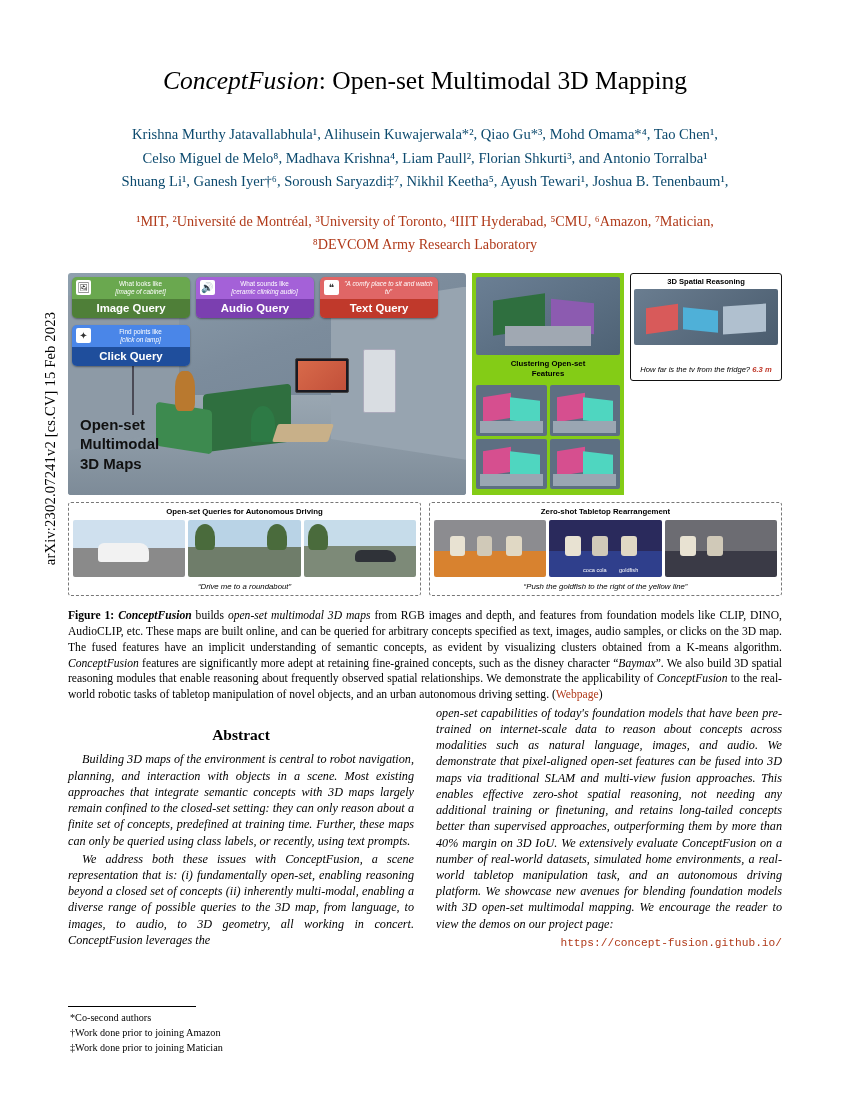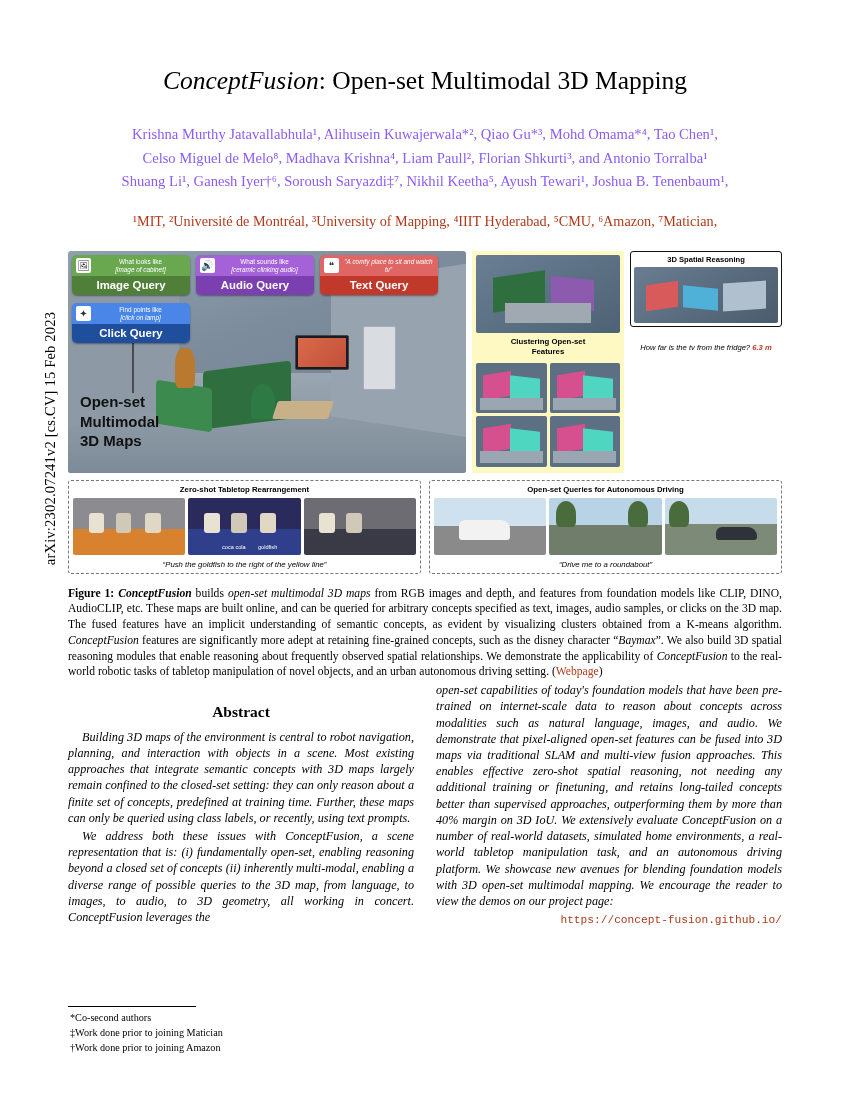--- a/index.html
+++ b/index.html
@@ -45,21 +45,21 @@
     font-size: 25.5px;
     text-align: center;
     font-weight: normal;
     margin: 18px 0 0 0;
     line-height: 1.25;
   }
   h1.title .it { font-style: italic; }
   .authors {
     text-align: center;
     font-size: 14.6px;
-    color: #8b5cf6;
+    color: #0c4a6e;
     line-height: 1.62;
     margin-top: 26px;
   }
   .affil {
     text-align: center;
     font-size: 14.2px;
     color: #b03a1a;
     line-height: 1.6;
     margin-top: 16px;
   }
@@ -191,21 +191,21 @@
     font-family: "Liberation Sans", sans-serif;
     font-weight: bold;
     font-size: 15px;
     line-height: 1.3;
     color: #111;
   }
 
   .fig-mid {
     position: relative;
     width: 152px; height: 222px;
-    background: #fef9c3;
+    background: #84cc16;
   }
   .cluster-img {
     position: absolute; left: 4px; top: 4px; width: 144px; height: 78px;
     background: linear-gradient(150deg,#6b7f94,#4e6275);
     border-radius: 2px;
   }
   .cluster-img .seg1 { position:absolute; left:12%; top:25%; width:36%; height:45%; background:#2f6f3f; transform:skewY(-8deg);}
   .cluster-img .seg2 { position:absolute; left:52%; top:30%; width:30%; height:40%; background:#8c5bb0; transform:skewY(6deg);}
   .cluster-img .seg3 { position:absolute; left:20%; top:62%; width:60%; height:26%; background:#a0a8b2;}
   .cluster-cap {
@@ -233,21 +233,21 @@
     border-radius: 3px;
     padding: 3px;
     box-sizing: border-box;
     background: #fff;
   }
   .panel-title {
     font-family: "Liberation Sans", sans-serif;
     font-size: 7.6px; font-weight: bold; text-align: center; margin-bottom: 3px;
   }
   .panel-a { height: 108px; }
-  .panel-b { height: 76px; }
+  .panel-b { height: 108px; }
   .pa-imgs { display: flex; gap: 3px; height: 62px; }
   .pa-img { flex: 1; border-radius: 2px; position: relative; overflow: hidden; background: #3b4a5a; }
   .pa-img .k1 { position:absolute; left:18%; top:18%; width:46%; height:60%; background:#c0392b; border-radius:40%;}
   .pa-img .k2 { position:absolute; left:50%; top:30%; width:42%; height:52%; background:#e8e8e8; border-radius:30%;}
   .pa-img.seg { background:#2b2f55; }
   .pa-img.seg .k1 { background:#d94fa0; }
   .pa-img.seg .k2 { background:#3fd6d6; }
   .pa-cap {
     font-family: "Liberation Sans", sans-serif;
     font-size: 7.6px; text-align: center; margin-top: 5px; font-style: italic;
@@ -367,21 +367,22 @@
       <span class="it">ConceptFusion</span><span>: Open-set Multimodal 3D Mapping</span>
     </h1>
 
     <div class="authors">
       <div>Krishna Murthy Jatavallabhula¹, Alihusein Kuwajerwala*², Qiao Gu*³, Mohd Omama*⁴, Tao Chen¹,</div>
       <div>Celso Miguel de Melo⁸, Madhava Krishna⁴, Liam Paull², Florian Shkurti³, and Antonio Torralba¹</div>
       <div>Shuang Li¹, Ganesh Iyer†⁶, Soroush Saryazdi‡⁷, Nikhil Keetha⁵, Ayush Tewari¹, Joshua B. Tenenbaum¹,</div>
     </div>
 
     <div class="affil">
-      <div>¹MIT, ²Université de Montréal, ³University of Mapping, ⁴IIIT Hyderabad, ⁵CMU, ⁶Amazon, ⁷Matician,</div>
+      <div>¹MIT, ²Université de Montréal, ³University of Toronto, ⁴IIIT Hyderabad, ⁵CMU, ⁶Amazon, ⁷Matician,</div>
+      <div>⁸DEVCOM Army Research Laboratory</div>
     </div>
 
     <div class="figure">
 
       <div class="fig-top">
 
         <div class="fig-main">
           <div class="room-floor"></div>
           <div class="room-wall-l"></div>
           <div class="room-wall-r"></div>
@@ -484,20 +485,38 @@
               </div>
             <div class="pb-cap">
               <span>How far is the tv from the fridge?</span>
               <span class="num">6.3 m</span>
             </div>
           </div>
         </div>
       </div>
 
       <div class="fig-bottom">
+        <div class="dashed-panel dp-right">
+          <div class="dp-title">Open-set Queries for Autonomous Driving</div>
+          <div class="dp-imgs">
+            <div class="dp-img dr1">
+                <div class="car"></div>
+              </div>
+            <div class="dp-img dr2">
+                <div class="tree" style="left:6%"></div>
+                <div class="tree" style="left:70%"></div>
+              </div>
+            <div class="dp-img dr3">
+                <div class="tree" style="left:4%"></div>
+                <div class="car dark" style="left:46%;top:52%;width:36%;height:22%"></div>
+              </div>
+          </div>
+          <div class="dp-cap">“Drive me to a roundabout”</div>
+        </div>
+
         <div class="dashed-panel dp-left">
           <div class="dp-title">Zero-shot Tabletop Rearrangement</div>
           <div class="dp-imgs">
             <div class="dp-img tb1">
               <div class="tb-obj o1"></div>
                 <div class="tb-obj o2"></div>
                 <div class="tb-obj o3"></div>
             </div>
             <div class="dp-img tb2">
               <div class="tb-obj o1"></div>
@@ -505,38 +524,20 @@
                 <div class="tb-obj o3"></div>
               <div class="tb-lbl" style="left:30%">coca cola</div>
               <div class="tb-lbl" style="left:62%">goldfish</div>
             </div>
             <div class="dp-img tb3">
               <div class="tb-obj o1"></div>
                 <div class="tb-obj o2"></div>
             </div>
           </div>
           <div class="dp-cap">“Push the goldfish to the right of the yellow line”</div>
-        </div>
-
-        <div class="dashed-panel dp-right">
-          <div class="dp-title">Open-set Queries for Autonomous Driving</div>
-          <div class="dp-imgs">
-            <div class="dp-img dr1">
-                <div class="car"></div>
-              </div>
-            <div class="dp-img dr2">
-                <div class="tree" style="left:6%"></div>
-                <div class="tree" style="left:70%"></div>
-              </div>
-            <div class="dp-img dr3">
-                <div class="tree" style="left:4%"></div>
-                <div class="car dark" style="left:46%;top:52%;width:36%;height:22%"></div>
-              </div>
-          </div>
-          <div class="dp-cap">“Drive me to a roundabout”</div>
         </div>
       </div>
     </div>
 
     <div class="fig-caption">
       <b>Figure 1:</b>
       <b class="it">ConceptFusion</b><span> builds </span><span class="it">open-set multimodal 3D maps</span><span> from RGB images and depth, and features from foundation models like CLIP, DINO, AudioCLIP, etc. These maps are built online, and can be queried for arbitrary concepts specified as text, images, audio samples, or clicks on the 3D map. The fused features have an implicit understanding of semantic concepts, as evident by visualizing clusters obtained from a K-means algorithm. </span><span class="it">ConceptFusion</span><span> features are significantly more adept at retaining fine-grained concepts, such as the disney character “</span><span class="it">Baymax</span><span>”. We also build 3D spatial reasoning modules that enable reasoning about frequently observed spatial relationships. We demonstrate the applicability of </span><span class="it">ConceptFusion</span><span> to the real-world robotic tasks of tabletop manipulation of novel objects, and an urban autonomous driving setting. (</span><span class="lnk">Webpage</span><span>)</span>
     </div>
 
     <div class="cols">
@@ -551,17 +552,17 @@
           <span class="url">https://concept-fusion.github.io/</span>
         </p>
       </div>
     </div>
 
   </div>
 
   <div class="footnotes">
     <div class="rule"></div>
     <div class="fn">*Co-second authors</div>
+    <div class="fn">†Work done prior to joining Amazon</div>
     <div class="fn">‡Work done prior to joining Matician</div>
-    <div class="fn">†Work done prior to joining Amazon</div>
   </div>
 
 </div>
 
 </body></html>

